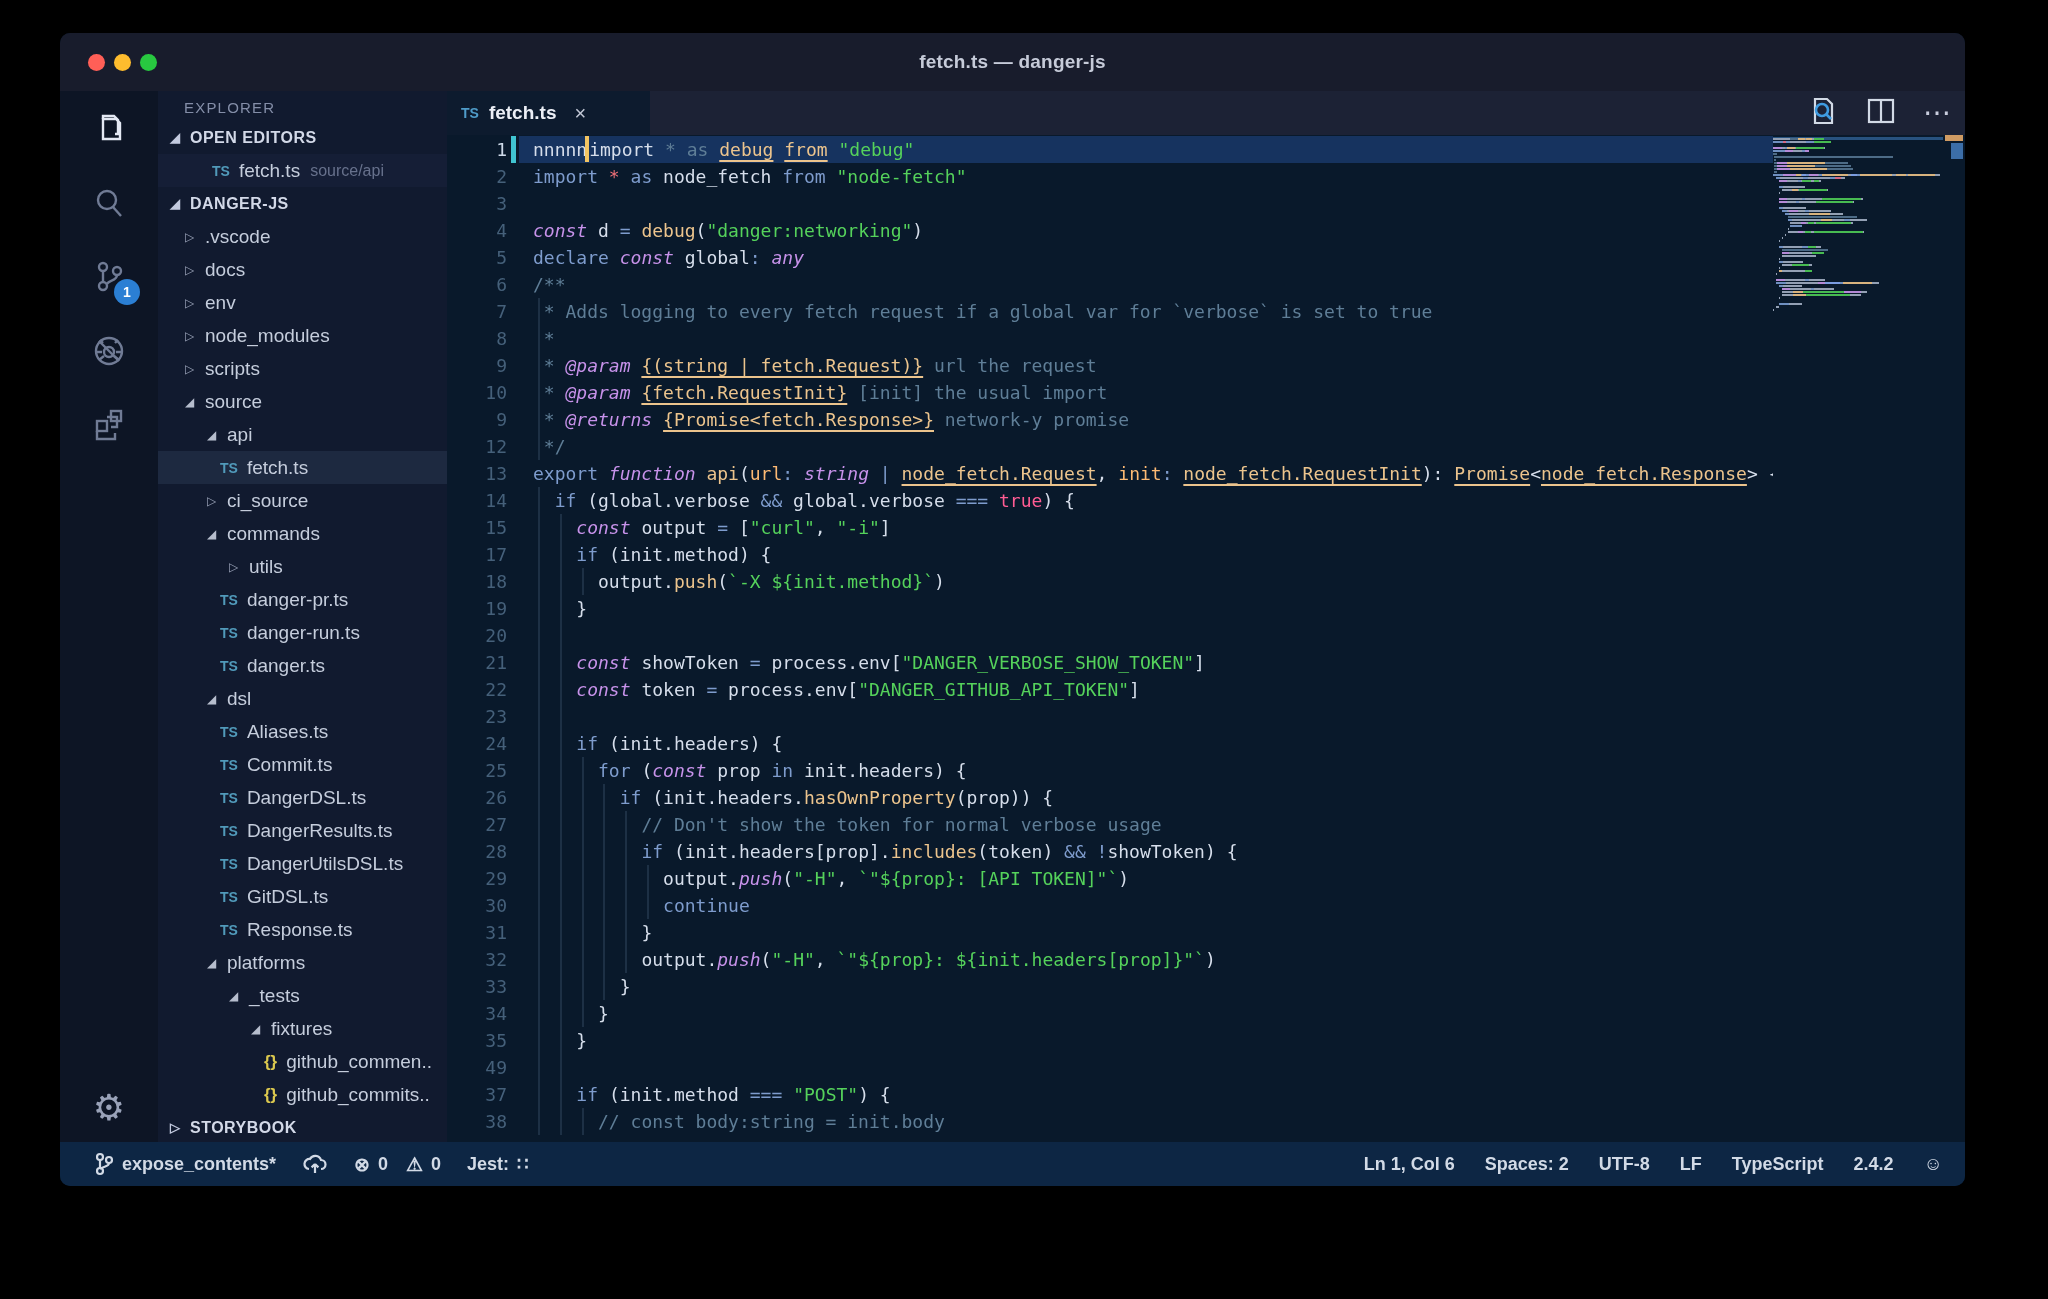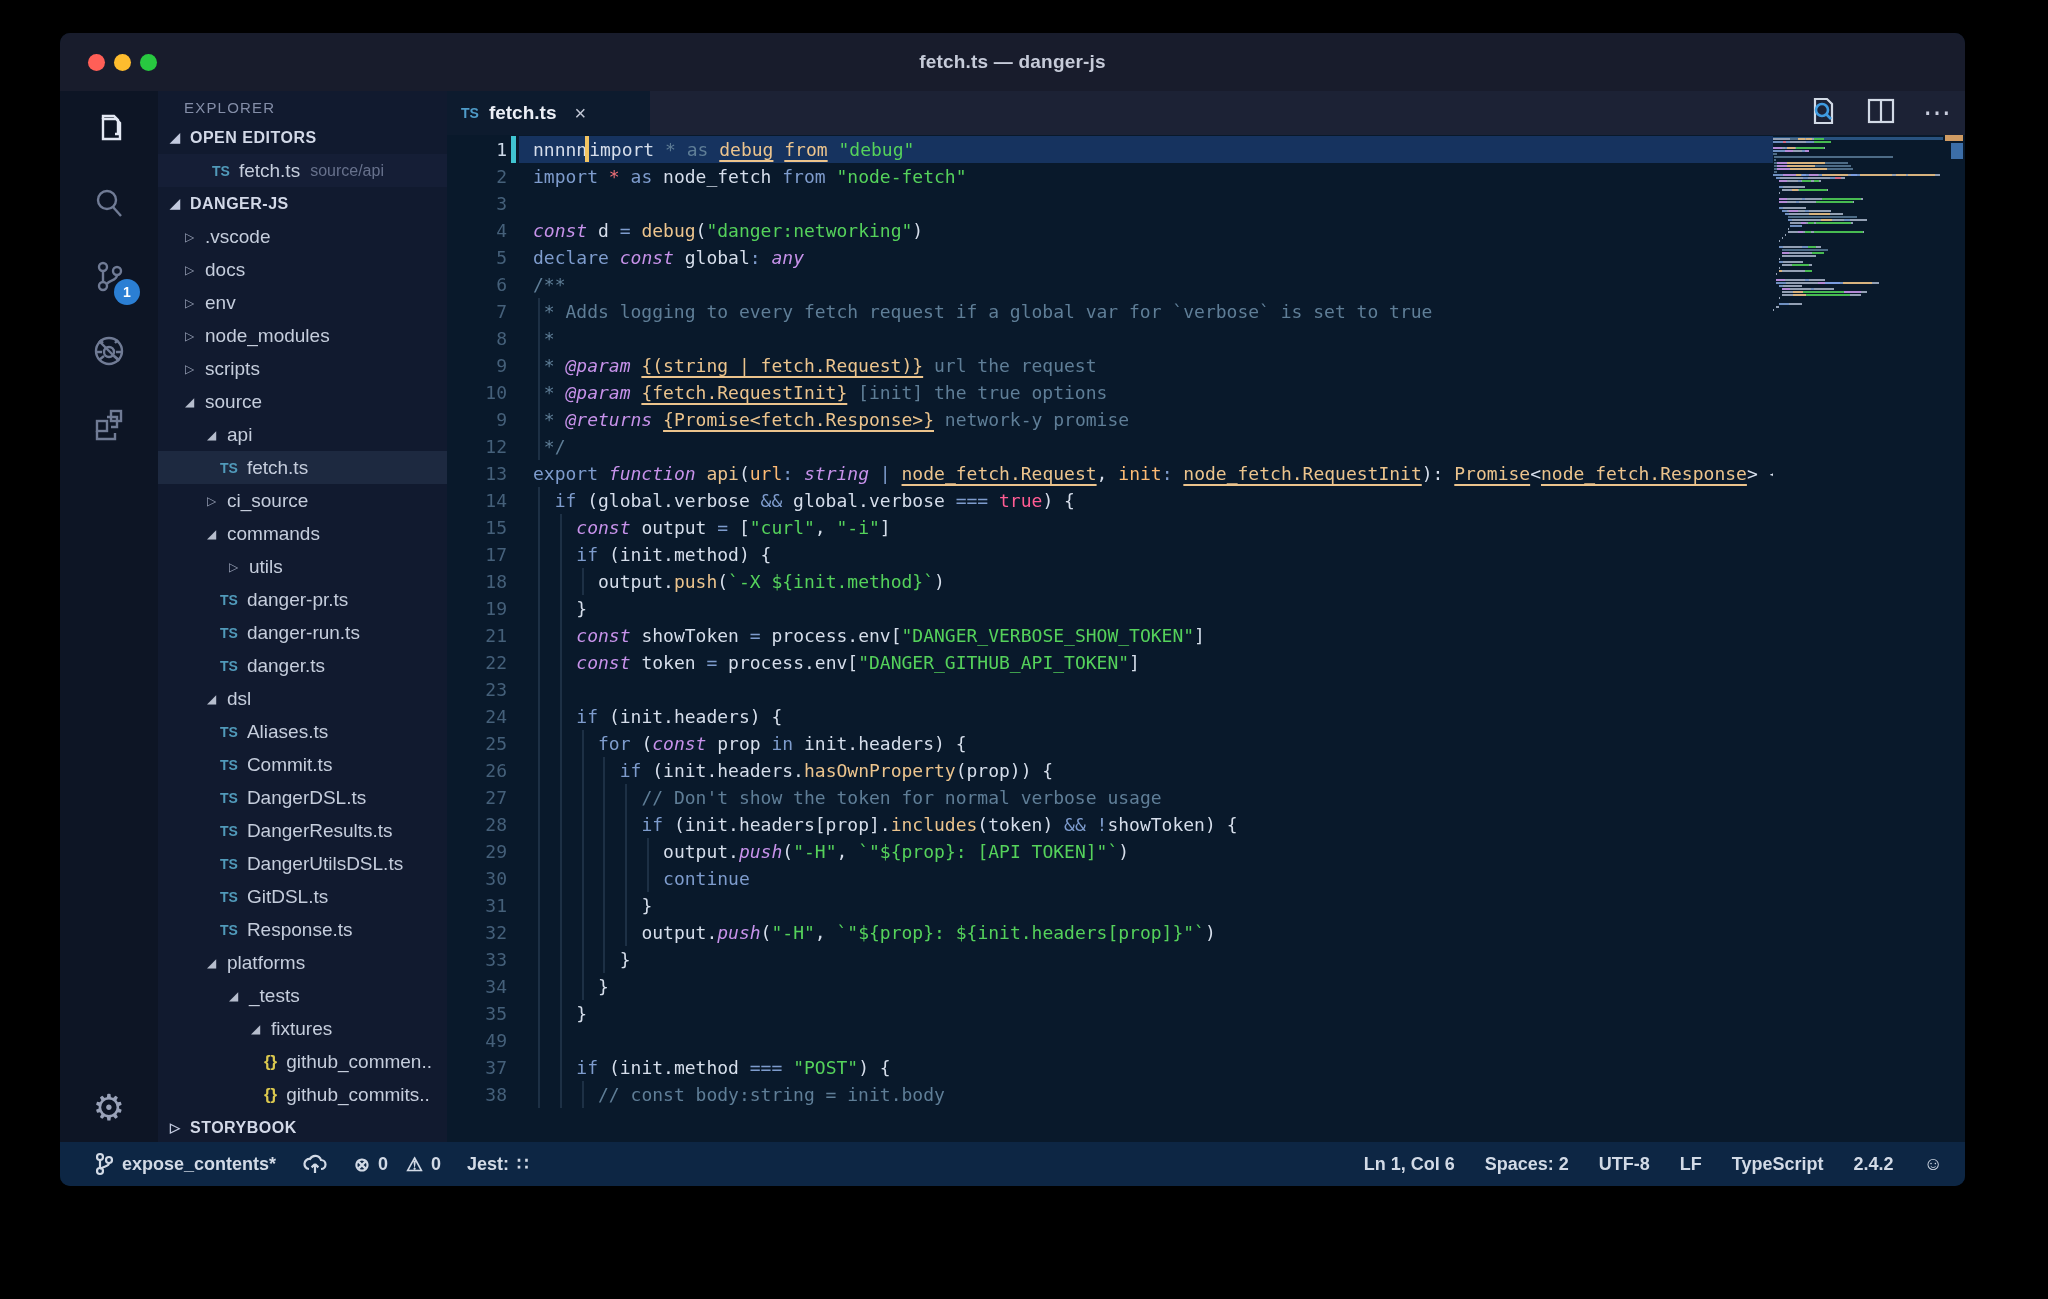--- a/index.html
+++ b/index.html
@@ -295,29 +295,30 @@
         <div class="codepane">
             <div class="cline lsel"><div class="gitmark"></div><span class="lnum">1</span><span class="ct" style="padding-left: 86px;"><span class="tk w">nnnnn</span><span class="cursor"></span><span class="tk w">import </span><span class="tk cm">* </span><span class="tk cm">as </span><span class="tk fnu">debug</span><span class="tk w"> </span><span class="tk fnu">from</span><span class="tk w"> </span><span class="tk st">"debug"</span></span></div>
             <div class="cline"><span class="lnum">2</span><span class="ct" style="padding-left: 86px;"><span class="tk kw">import </span><span class="tk pk">* </span><span class="tk kw">as </span><span class="tk w">node_fetch </span><span class="tk kw">from </span><span class="tk st">"node-fetch"</span></span></div>
             <div class="cline"><span class="lnum">3</span><span class="ct" style="padding-left: 86px;"></span></div>
             <div class="cline"><span class="lnum">4</span><span class="ct" style="padding-left: 86px;"><span class="tk pu">const </span><span class="tk w">d </span><span class="tk kw">= </span><span class="tk fn">debug</span><span class="tk w">(</span><span class="tk st">"danger:networking"</span><span class="tk w">)</span></span></div>
             <div class="cline"><span class="lnum">5</span><span class="ct" style="padding-left: 86px;"><span class="tk kw">declare </span><span class="tk pu">const </span><span class="tk w">global</span><span class="tk kw">: </span><span class="tk pu">any</span></span></div>
             <div class="cline"><span class="lnum">6</span><span class="ct" style="padding-left: 86px;"><span class="tk cm">/**</span></span></div>
             <div class="cline"><div class="guide" style="left: 91.42px;"></div><span class="lnum">7</span><span class="ct" style="padding-left: 96.84px;"><span class="tk cm">* Adds logging to every fetch request if a global var for `verbose` is set to true</span></span></div>
             <div class="cline"><div class="guide" style="left: 91.42px;"></div><span class="lnum">8</span><span class="ct" style="padding-left: 96.84px;"><span class="tk cm">*</span></span></div>
             <div class="cline"><div class="guide" style="left: 91.42px;"></div><span class="lnum">9</span><span class="ct" style="padding-left: 96.84px;"><span class="tk cm">* </span><span class="tk pu">@param </span><span class="tk fnu">{(string | fetch.Request)}</span><span class="tk cm"> url the request</span></span></div>
-            <div class="cline"><div class="guide" style="left: 91.42px;"></div><span class="lnum">10</span><span class="ct" style="padding-left: 96.84px;"><span class="tk cm">* </span><span class="tk pu">@param </span><span class="tk fnu">{fetch.RequestInit}</span><span class="tk cm"> [init] the true options</span></span></div>
+            <div class="cline"><div class="guide" style="left: 91.42px;"></div><span class="lnum">10</span><span class="ct" style="padding-left: 96.84px;"><span class="tk cm">* </span><span class="tk pu">@param </span><span class="tk fnu">{fetch.RequestInit}</span><span class="tk cm"> [init] the usual import</span></span></div>
             <div class="cline"><div class="guide" style="left: 91.42px;"></div><span class="lnum">9</span><span class="ct" style="padding-left: 96.84px;"><span class="tk cm">* </span><span class="tk pu">@returns </span><span class="tk fnu">{Promise&lt;fetch.Response&gt;}</span><span class="tk cm"> network-y promise</span></span></div>
             <div class="cline"><div class="guide" style="left: 91.42px;"></div><span class="lnum">12</span><span class="ct" style="padding-left: 96.84px;"><span class="tk cm">*/</span></span></div>
             <div class="cline"><span class="lnum">13</span><span class="ct" style="padding-left: 86px;"><span class="tk kw">export </span><span class="tk pu">function </span><span class="tk fn">api</span><span class="tk w">(</span><span class="tk pr">url</span><span class="tk kw">: </span><span class="tk pu">string</span><span class="tk w"> </span><span class="tk kw">| </span><span class="tk fnu">node_fetch.Request</span><span class="tk w">, </span><span class="tk pr">init</span><span class="tk kw">: </span><span class="tk fnu">node_fetch.RequestInit</span><span class="tk w">): </span><span class="tk fnu">Promise</span><span class="tk w">&lt;</span><span class="tk fnu">node_fetch.Response</span><span class="tk w">&gt; {</span></span></div>
             <div class="cline"><div class="guide" style="left: 91.42px;"></div><span class="lnum">14</span><span class="ct" style="padding-left: 107.68px;"><span class="tk kw">if </span><span class="tk w">(global.verbose </span><span class="tk kw">&amp;&amp; </span><span class="tk w">global.verbose </span><span class="tk kw">=== </span><span class="tk tr">true</span><span class="tk w">) {</span></span></div>
             <div class="cline"><div class="guide" style="left: 91.42px;"></div><div class="guide" style="left: 113.1px;"></div><span class="lnum">15</span><span class="ct" style="padding-left: 129.36px;"><span class="tk pu">const </span><span class="tk w">output </span><span class="tk kw">= </span><span class="tk w">[</span><span class="tk st">"curl"</span><span class="tk w">, </span><span class="tk st">"-i"</span><span class="tk w">]</span></span></div>
             <div class="cline"><div class="guide" style="left: 91.42px;"></div><div class="guide" style="left: 113.1px;"></div><span class="lnum">17</span><span class="ct" style="padding-left: 129.36px;"><span class="tk kw">if </span><span class="tk w">(init.method) {</span></span></div>
             <div class="cline"><div class="guide" style="left: 91.42px;"></div><div class="guide" style="left: 113.1px;"></div><div class="guide" style="left: 134.78px;"></div><span class="lnum">18</span><span class="ct" style="padding-left: 151.04px;"><span class="tk w">output.</span><span class="tk fn">push</span><span class="tk w">(</span><span class="tk st">`-X ${init.method}`</span><span class="tk w">)</span></span></div>
             <div class="cline"><div class="guide" style="left: 91.42px;"></div><div class="guide" style="left: 113.1px;"></div><span class="lnum">19</span><span class="ct" style="padding-left: 129.36px;"><span class="tk w">}</span></span></div>
+            <div class="cline"><div class="guide" style="left: 91.42px;"></div><div class="guide" style="left: 113.1px;"></div><span class="lnum">20</span><span class="ct" style="padding-left: 86px;"></span></div>
             <div class="cline"><div class="guide" style="left: 91.42px;"></div><div class="guide" style="left: 113.1px;"></div><span class="lnum">21</span><span class="ct" style="padding-left: 129.36px;"><span class="tk pu">const </span><span class="tk w">showToken </span><span class="tk kw">= </span><span class="tk w">process.env[</span><span class="tk st">"DANGER_VERBOSE_SHOW_TOKEN"</span><span class="tk w">]</span></span></div>
             <div class="cline"><div class="guide" style="left: 91.42px;"></div><div class="guide" style="left: 113.1px;"></div><span class="lnum">22</span><span class="ct" style="padding-left: 129.36px;"><span class="tk pu">const </span><span class="tk w">token </span><span class="tk kw">= </span><span class="tk w">process.env[</span><span class="tk st">"DANGER_GITHUB_API_TOKEN"</span><span class="tk w">]</span></span></div>
             <div class="cline"><div class="guide" style="left: 91.42px;"></div><div class="guide" style="left: 113.1px;"></div><span class="lnum">23</span><span class="ct" style="padding-left: 86px;"></span></div>
             <div class="cline"><div class="guide" style="left: 91.42px;"></div><div class="guide" style="left: 113.1px;"></div><span class="lnum">24</span><span class="ct" style="padding-left: 129.36px;"><span class="tk kw">if </span><span class="tk w">(init.headers) {</span></span></div>
             <div class="cline"><div class="guide" style="left: 91.42px;"></div><div class="guide" style="left: 113.1px;"></div><div class="guide" style="left: 134.78px;"></div><span class="lnum">25</span><span class="ct" style="padding-left: 151.04px;"><span class="tk kw">for </span><span class="tk w">(</span><span class="tk pu">const </span><span class="tk w">prop </span><span class="tk kw">in </span><span class="tk w">init.headers) {</span></span></div>
             <div class="cline"><div class="guide" style="left: 91.42px;"></div><div class="guide" style="left: 113.1px;"></div><div class="guide" style="left: 134.78px;"></div><div class="guide" style="left: 156.46px;"></div><span class="lnum">26</span><span class="ct" style="padding-left: 172.72px;"><span class="tk kw">if </span><span class="tk w">(init.headers.</span><span class="tk fn">hasOwnProperty</span><span class="tk w">(prop)) {</span></span></div>
             <div class="cline"><div class="guide" style="left: 91.42px;"></div><div class="guide" style="left: 113.1px;"></div><div class="guide" style="left: 134.78px;"></div><div class="guide" style="left: 156.46px;"></div><div class="guide" style="left: 178.14px;"></div><span class="lnum">27</span><span class="ct" style="padding-left: 194.4px;"><span class="tk cm">// Don't show the token for normal verbose usage</span></span></div>
             <div class="cline"><div class="guide" style="left: 91.42px;"></div><div class="guide" style="left: 113.1px;"></div><div class="guide" style="left: 134.78px;"></div><div class="guide" style="left: 156.46px;"></div><div class="guide" style="left: 178.14px;"></div><span class="lnum">28</span><span class="ct" style="padding-left: 194.4px;"><span class="tk kw">if </span><span class="tk w">(init.headers[prop].</span><span class="tk fn">includes</span><span class="tk w">(token) </span><span class="tk kw">&amp;&amp; </span><span class="tk kw">!</span><span class="tk w">showToken) {</span></span></div>
             <div class="cline"><div class="guide" style="left: 91.42px;"></div><div class="guide" style="left: 113.1px;"></div><div class="guide" style="left: 134.78px;"></div><div class="guide" style="left: 156.46px;"></div><div class="guide" style="left: 178.14px;"></div><div class="guide" style="left: 199.82px;"></div><span class="lnum">29</span><span class="ct" style="padding-left: 216.08px;"><span class="tk w">output.</span><span class="tk pu">push</span><span class="tk w">(</span><span class="tk st">"-H"</span><span class="tk w">, </span><span class="tk st">`"${prop}: [API TOKEN]"`</span><span class="tk w">)</span></span></div>
             <div class="cline"><div class="guide" style="left: 91.42px;"></div><div class="guide" style="left: 113.1px;"></div><div class="guide" style="left: 134.78px;"></div><div class="guide" style="left: 156.46px;"></div><div class="guide" style="left: 178.14px;"></div><div class="guide" style="left: 199.82px;"></div><span class="lnum">30</span><span class="ct" style="padding-left: 216.08px;"><span class="tk kw">continue</span></span></div>

